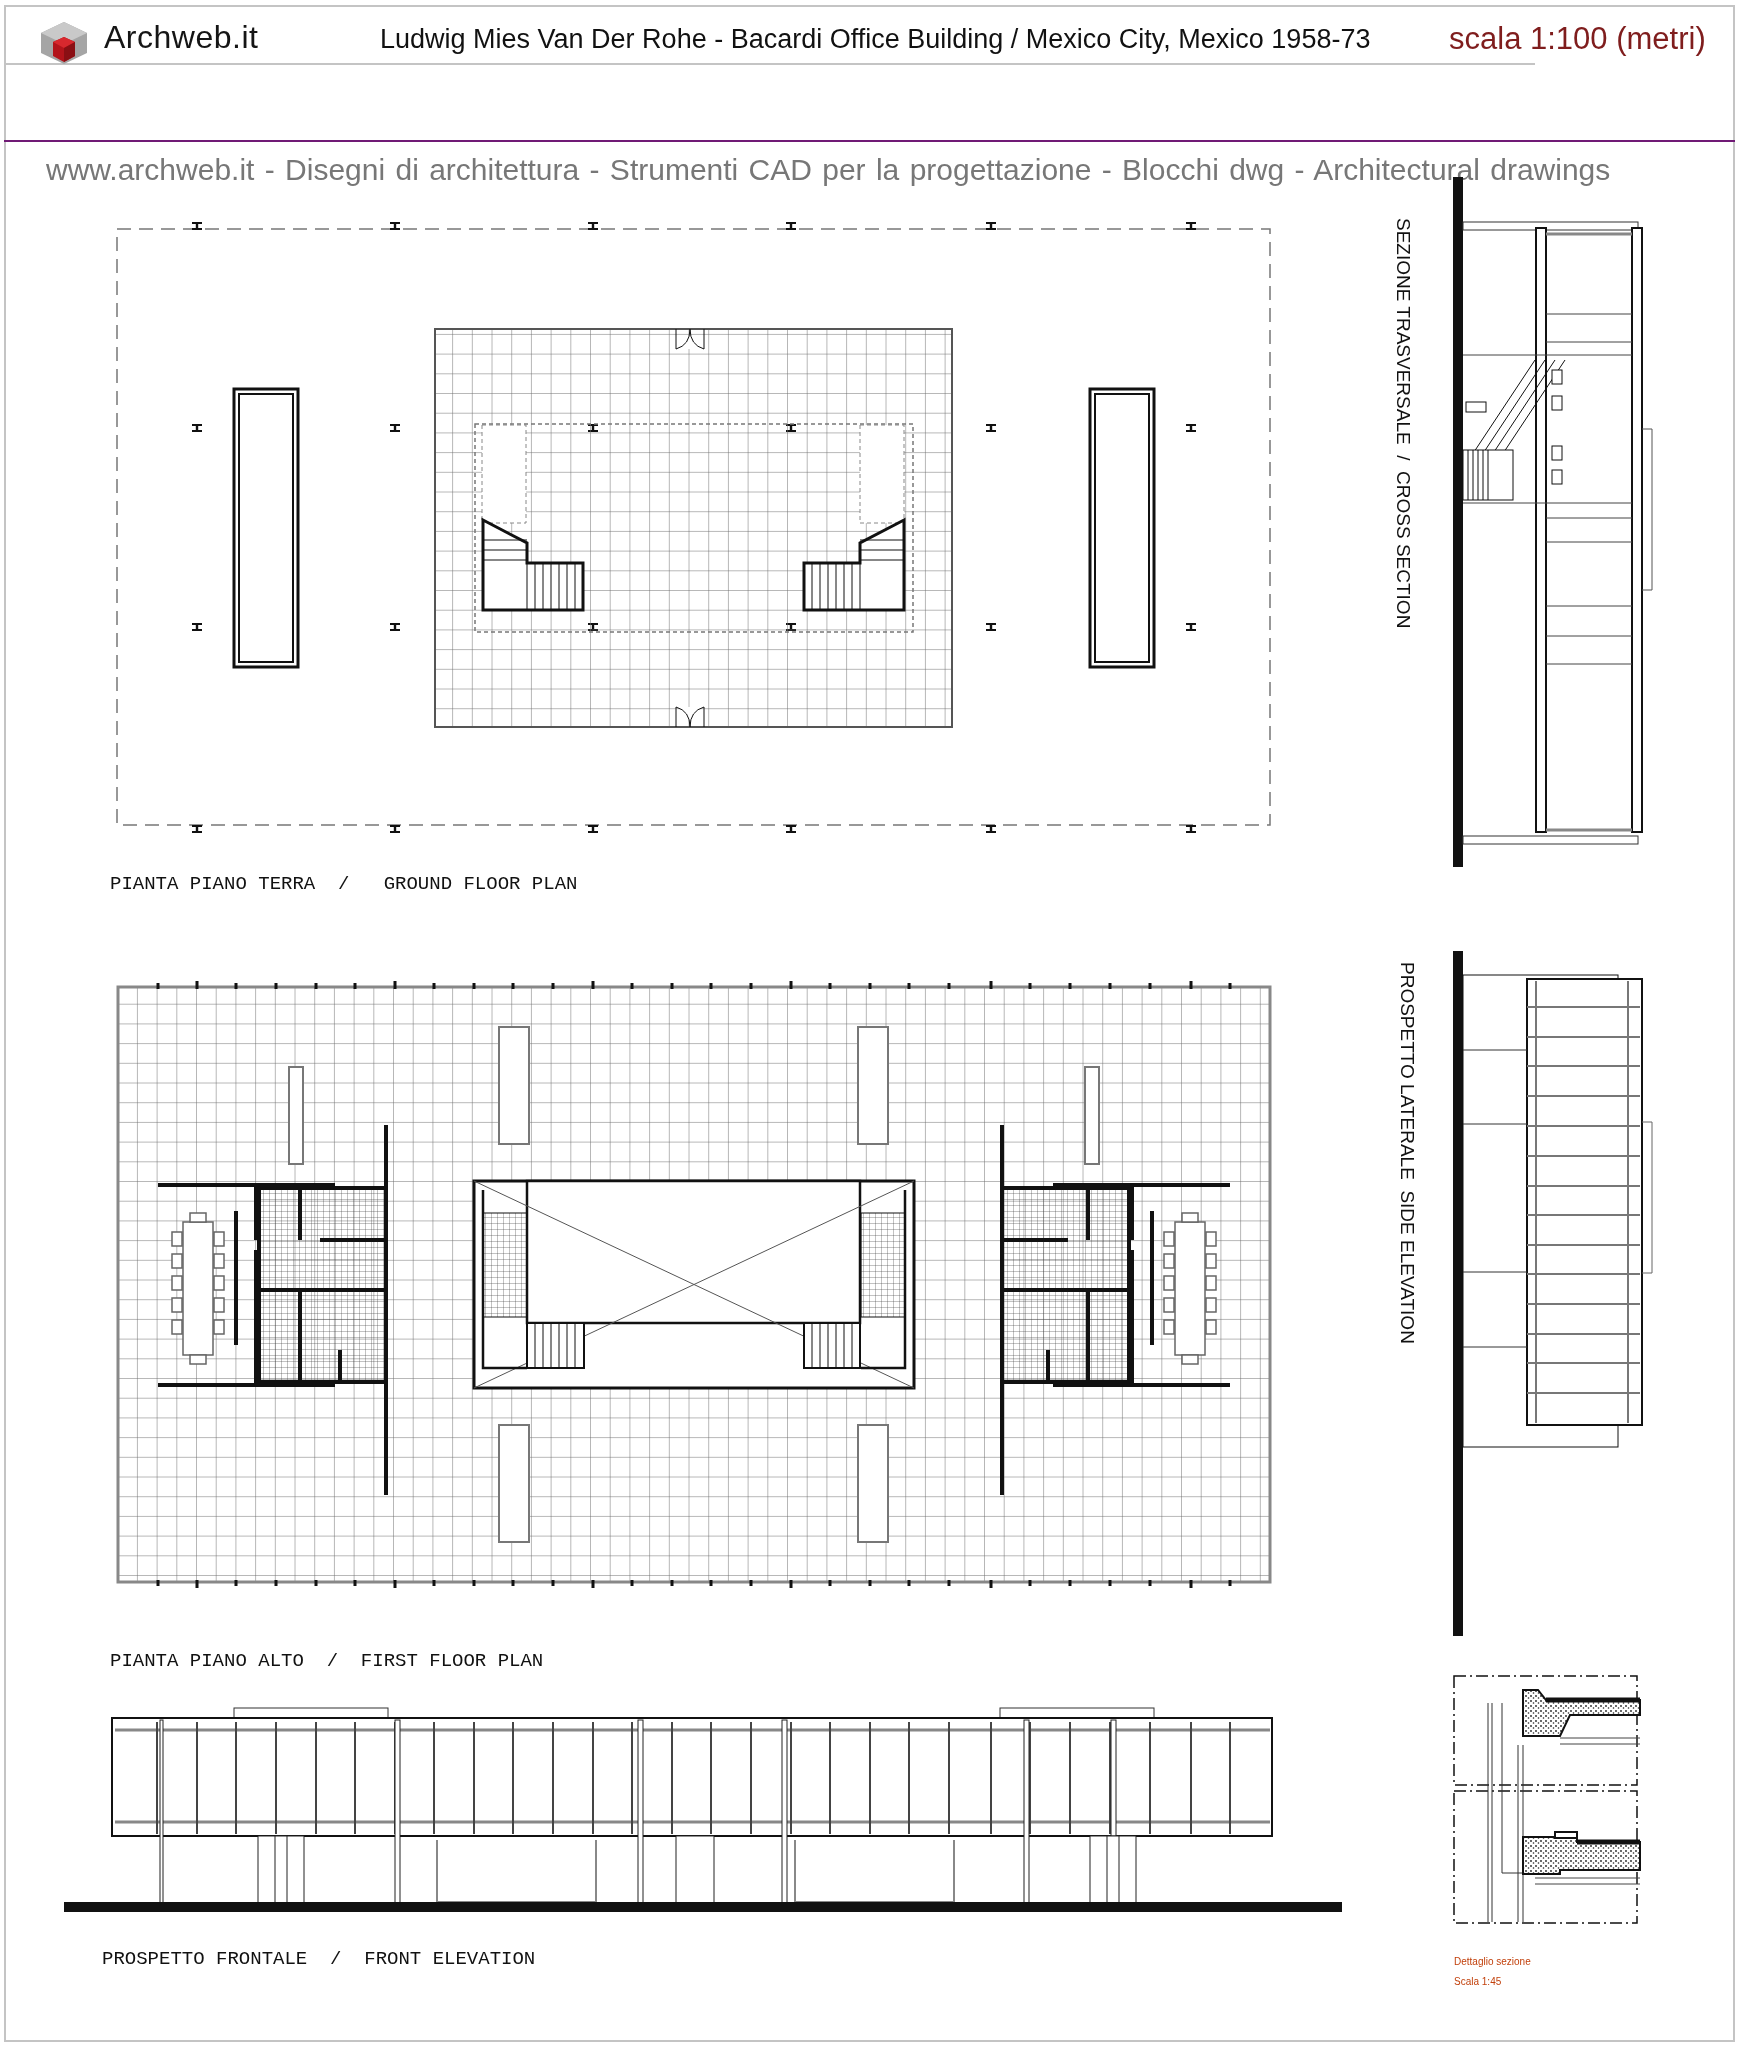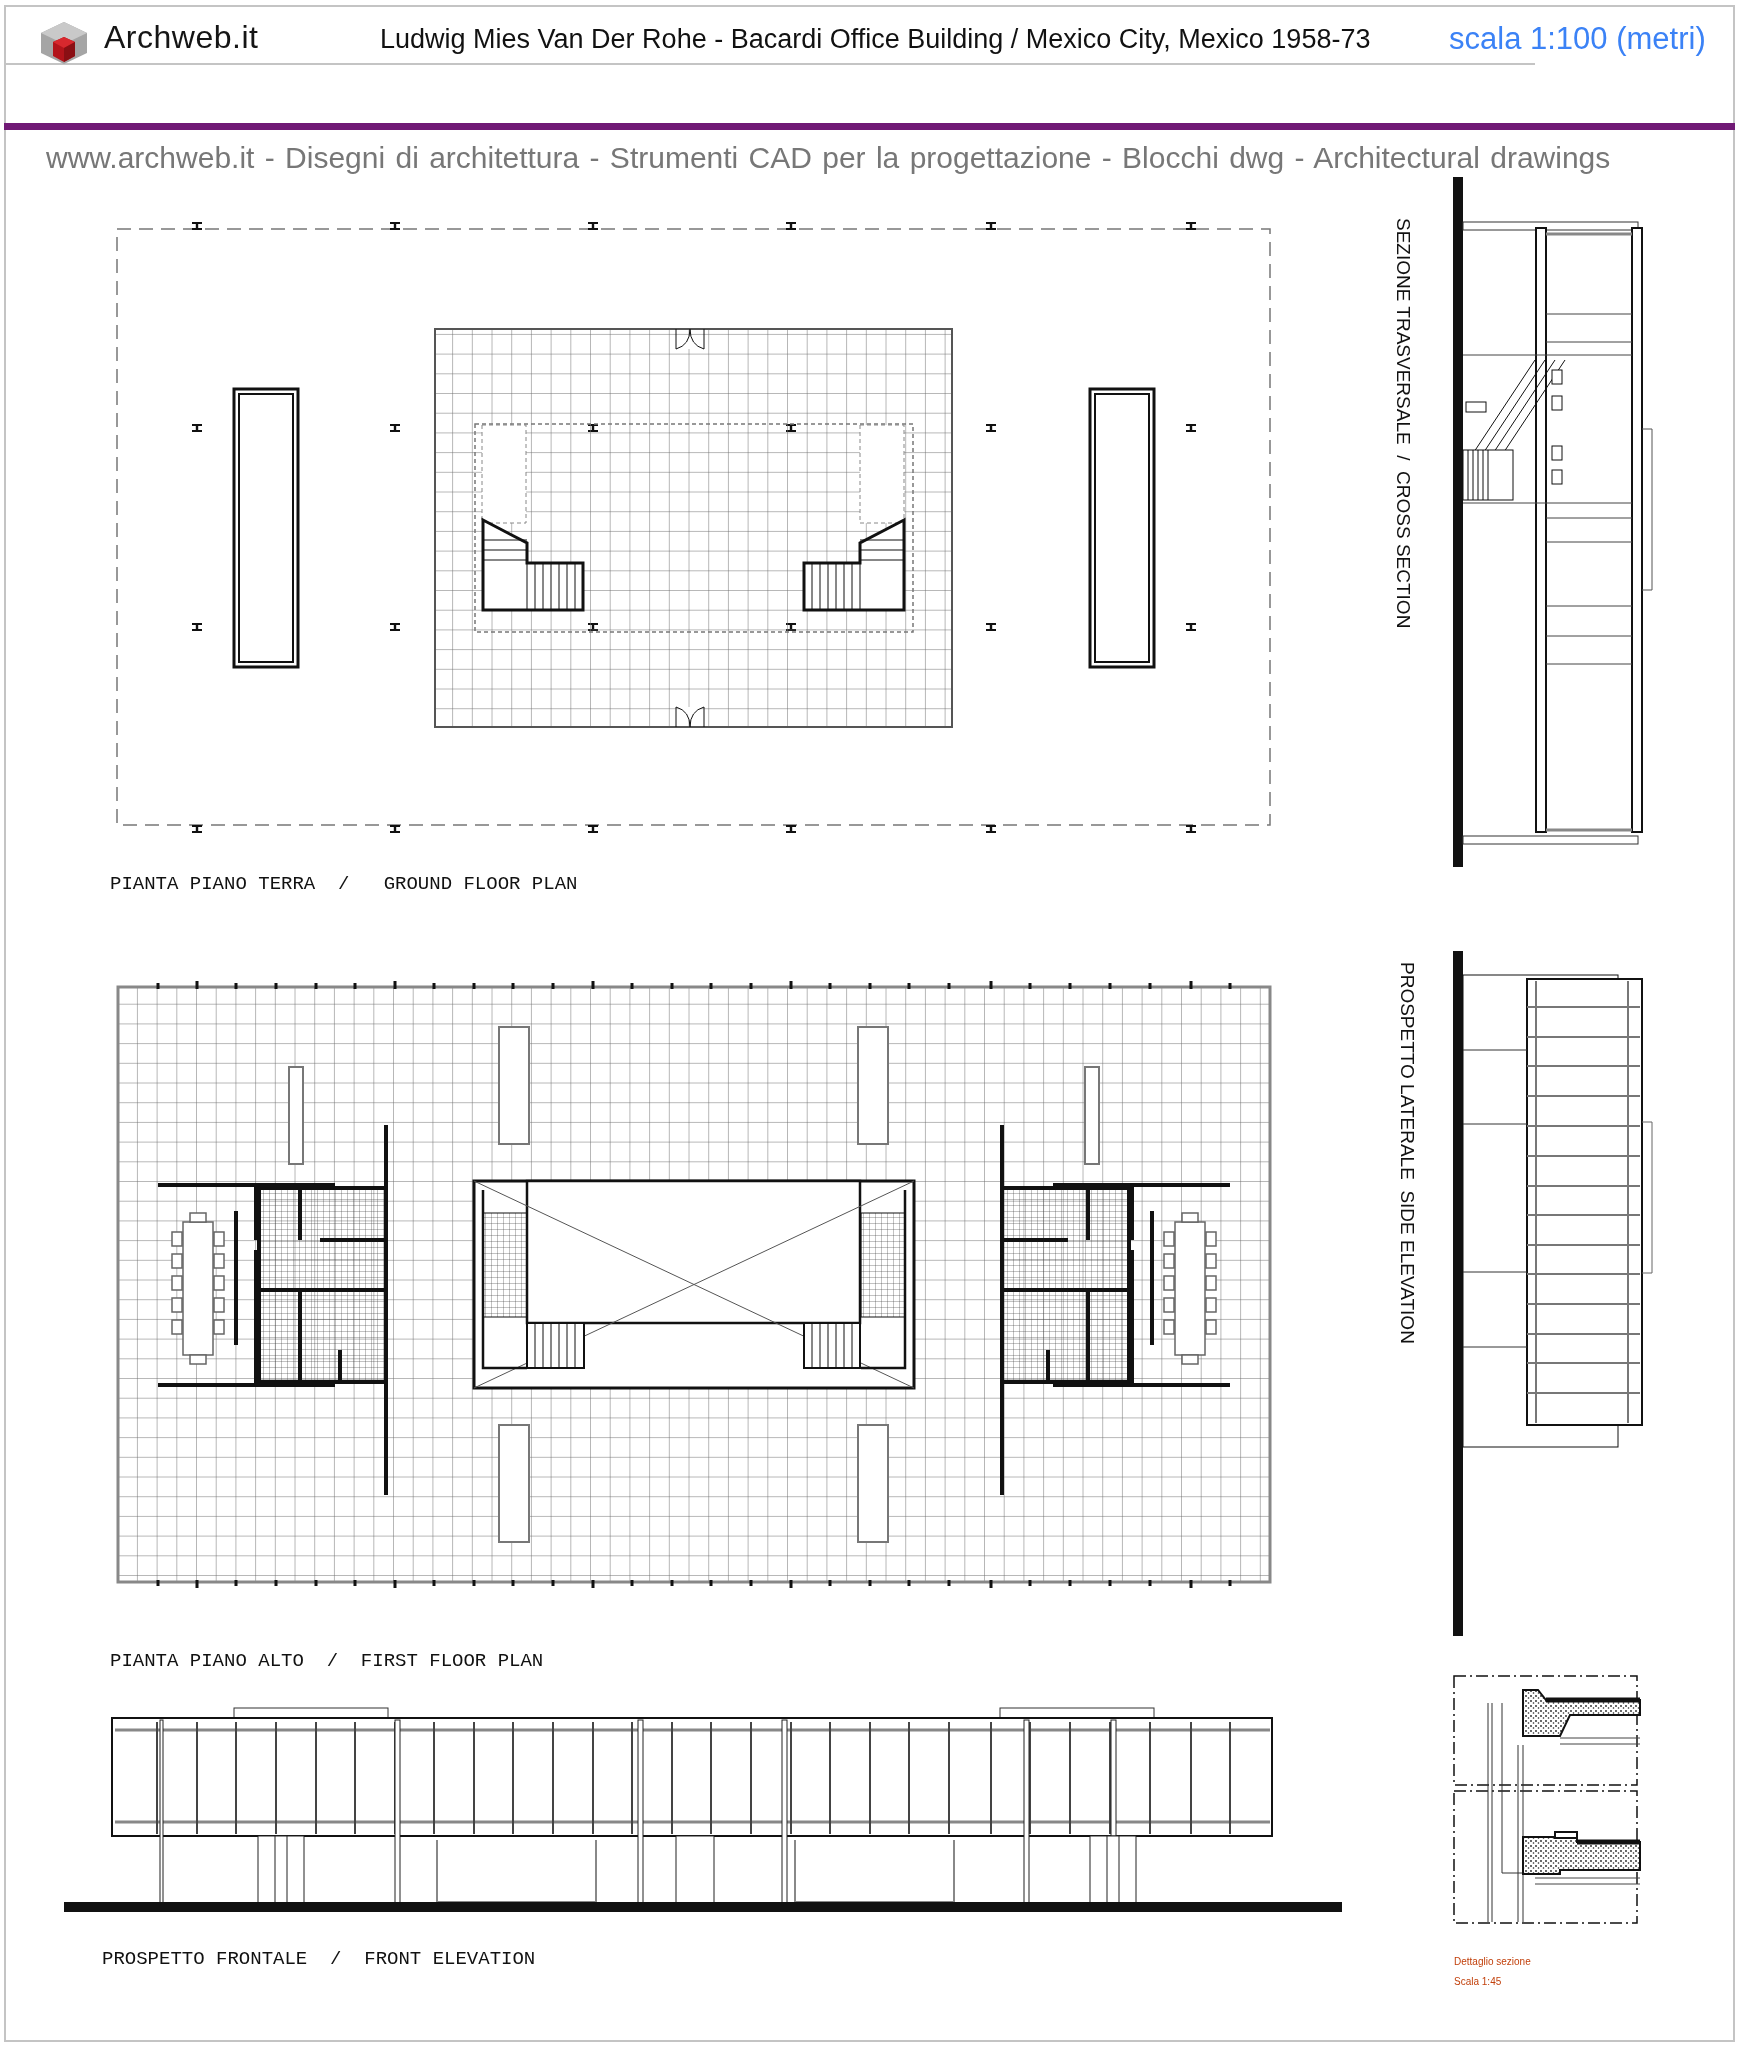--- a/index.html
+++ b/index.html
@@ -2,28 +2,28 @@
 <html><head>
 <meta charset="utf-8">
 <style>
   html, body { margin: 0; padding: 0; background: #ffffff; }
   body { width: 1740px; height: 2048px; position: relative; overflow: hidden;
          font-family: "Liberation Sans", "DejaVu Sans", sans-serif; color: #111; }
   .sheet { position: absolute; left: 4px; top: 5px; width: 1731px; height: 2037px;
            border: 2px solid #c4c4c4; box-sizing: border-box; background: #fff; }
   .hdr-row1 { position: absolute; left: 4px; top: 5px; width: 1531px; height: 60px;
               border-bottom: 2px solid #c4c4c4; box-sizing: border-box; }
-  .hdr-row2 { position: absolute; left: 4px; top: 65px; width: 1731px; height: 65px;
-              border-bottom: 7px solid #701a75; box-sizing: border-box; }
+  .hdr-row2 { position: absolute; left: 4px; top: 77px; width: 1731px; height: 65px;
+              border-bottom: 2px solid #701a75; box-sizing: border-box; }
   .logo-icon { position: absolute; left: 36px; top: 16px; width: 48px; height: 44px; }
   .brand { position: absolute; left: 100px; top: 14px; font-size: 32px; color: #151515;
            letter-spacing: 0.5px; white-space: nowrap; }
   .title { position: absolute; left: 376px; top: 19px; font-size: 27px; color: #111;
            white-space: nowrap; }
-  .scale { position: absolute; left: 1445px; top: 16px; font-size: 31px; color: #3b82f6;
+  .scale { position: absolute; left: 1445px; top: 16px; font-size: 31px; color: #7f1d1d;
            white-space: nowrap; }
   .tagline { position: absolute; left: 42px; top: 76px; font-size: 30px; color: #777;
              white-space: nowrap; word-spacing: 2px; }
   .drawing { position: absolute; left: 0; top: 0; width: 1740px; height: 2048px; }
   .label { position: absolute; font-size: 19px; color: #111; white-space: pre; font-family: Liberation Mono, monospace; }
   .vlabel { position: absolute; font-size: 19px; color: #111; white-space: pre;
             transform-origin: 0 0; transform: rotate(90deg); }
   .small { position: absolute; font-size: 10px; color: #c2410c; line-height: 20px; white-space: nowrap; }
 </style>
 </head>

